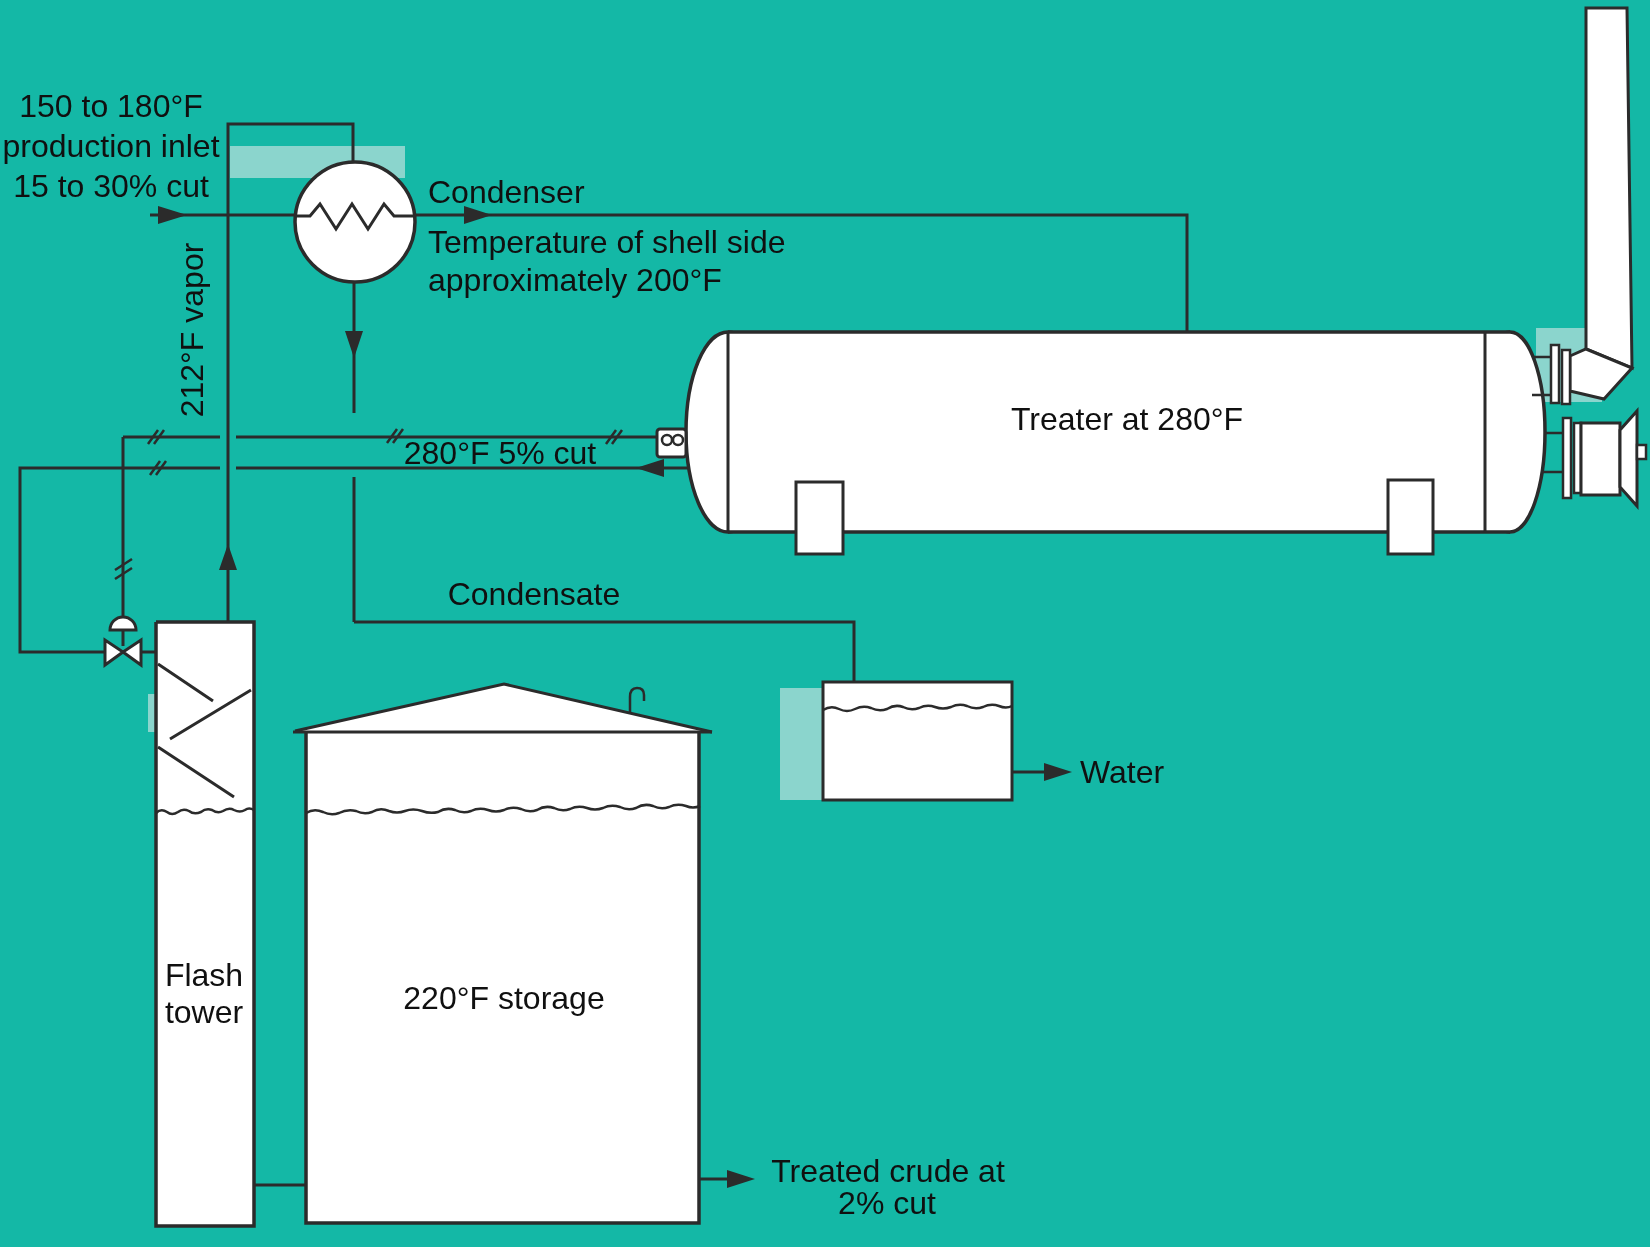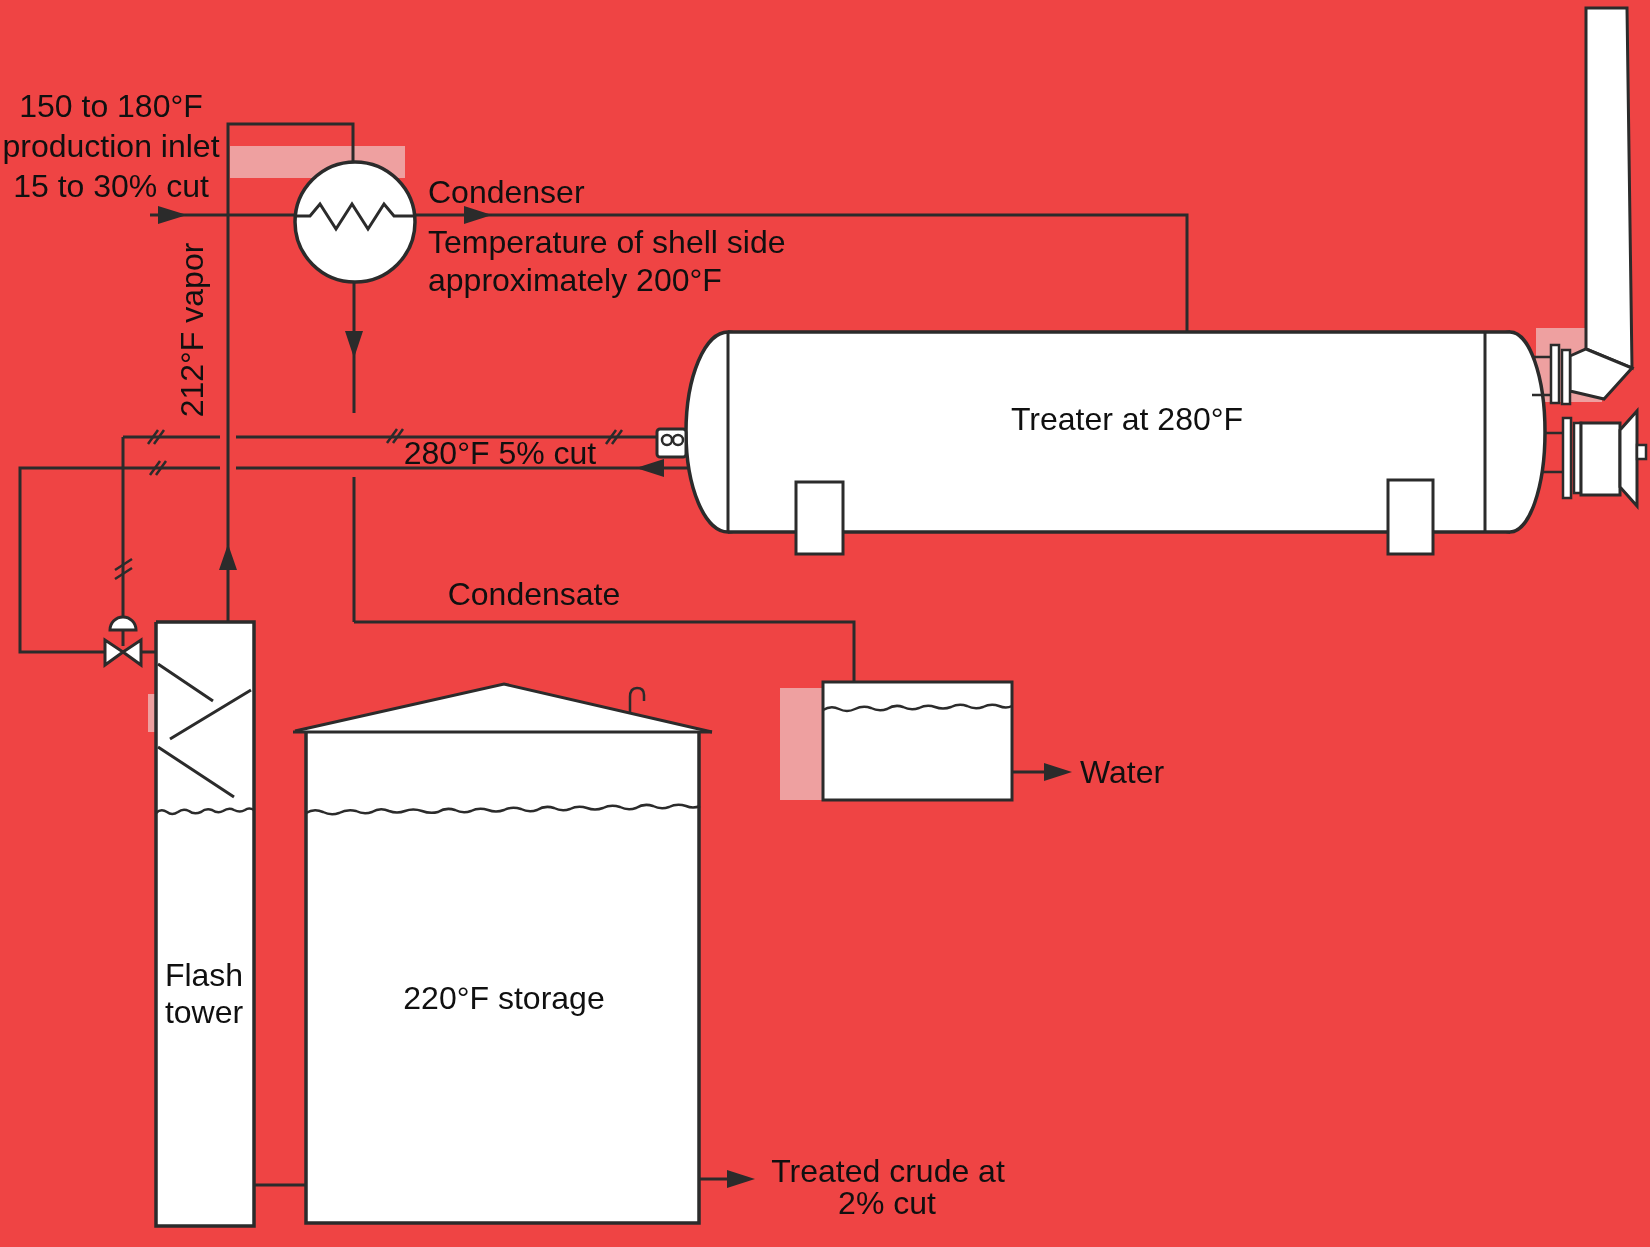--- a/index.html
+++ b/index.html
@@ -4,21 +4,21 @@
 <style>
   html, body {
     margin: 0;
     padding: 0;
     background: #ffffff;
   }
   .stage {
     position: relative;
     width: 1650px;
     height: 1247px;
-    background: #ef4444;
+    background: #14b8a6;
     font-family: "Liberation Sans", sans-serif;
   }
   svg { display: block; }
   .lbl {
     font-family: "Liberation Sans", sans-serif;
     font-size: 32px;
     fill: #101010;
     stroke: none;
   }
   .pipe  { stroke: #2b2b2b; stroke-width: 3;   fill: none; }

